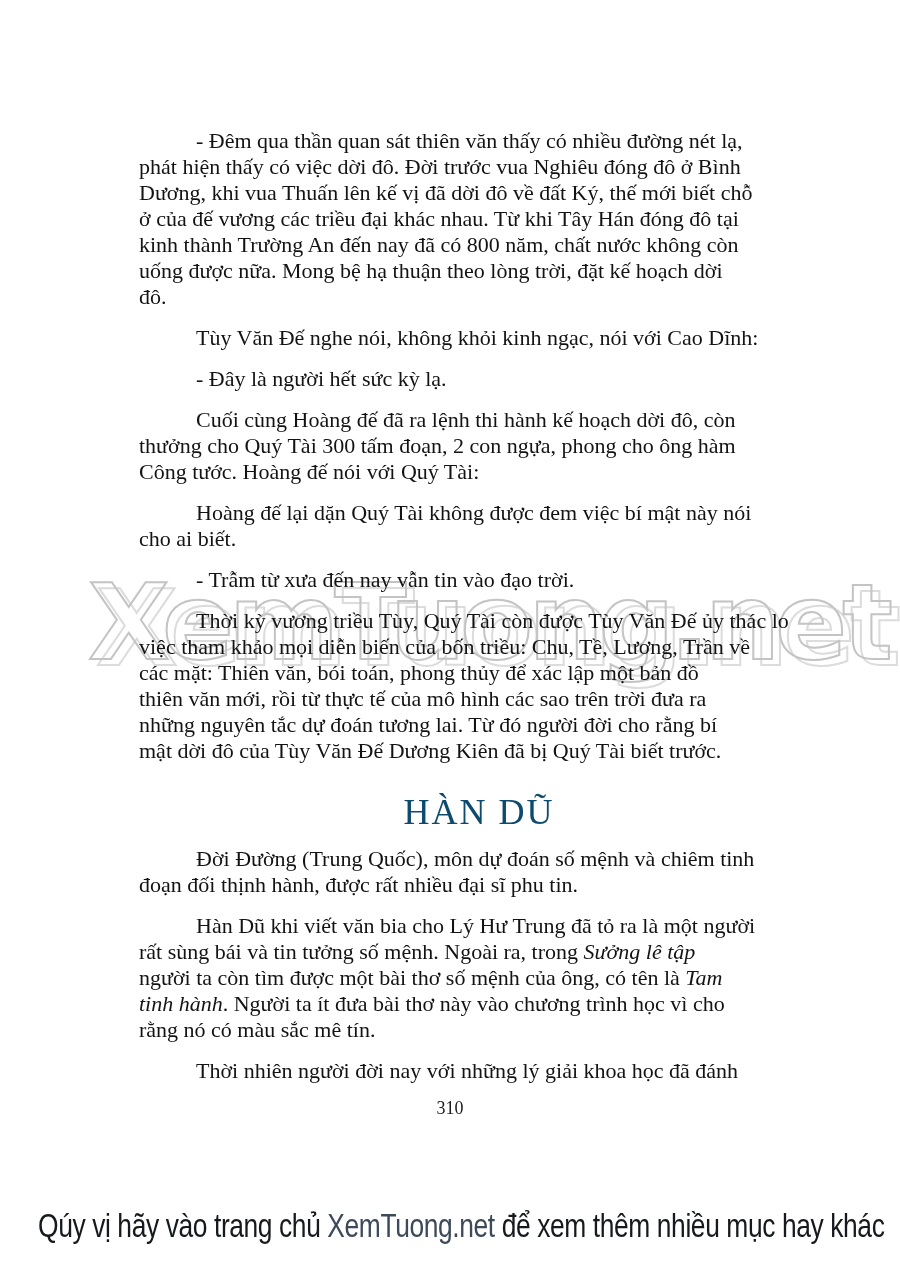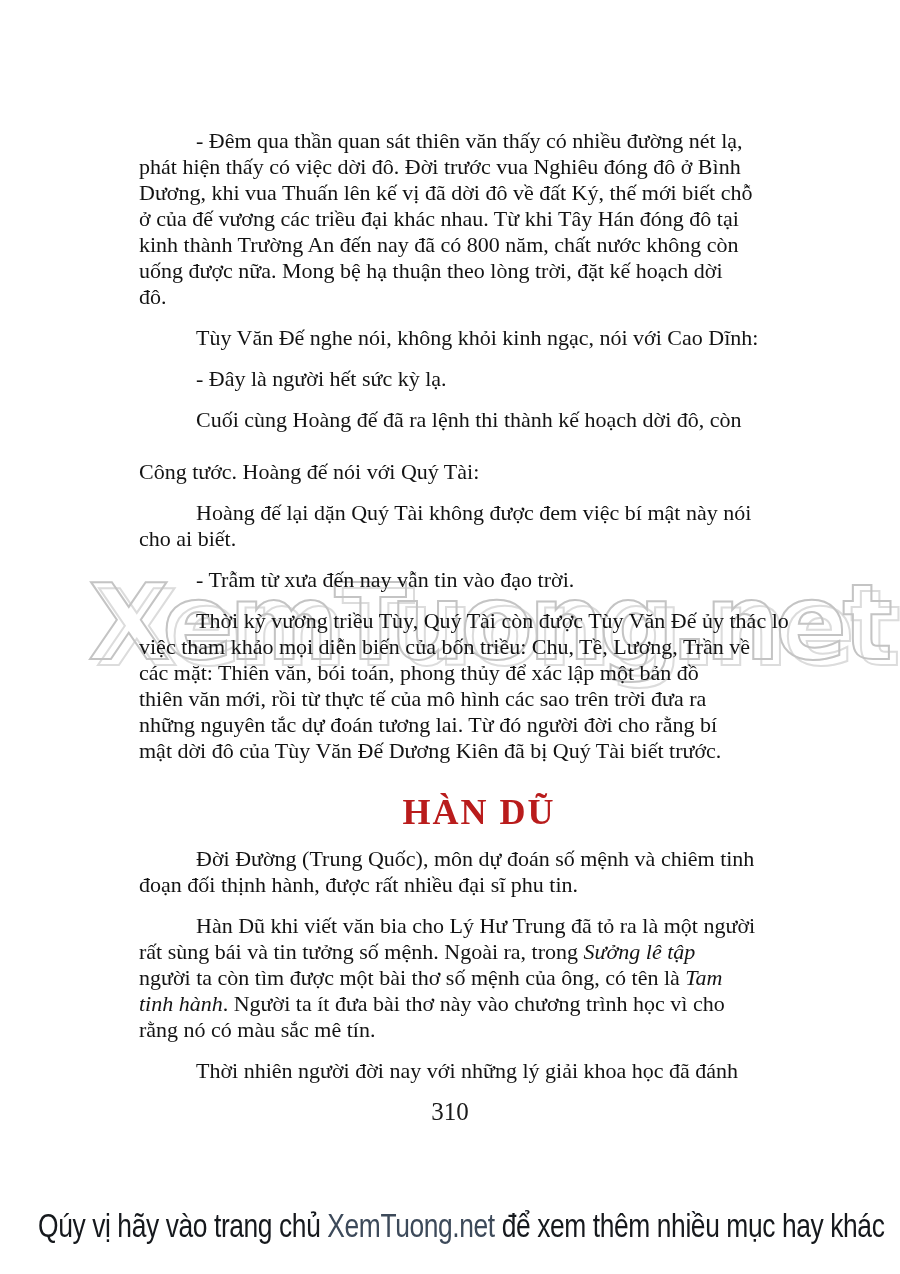--- a/index.html
+++ b/index.html
@@ -27,27 +27,27 @@
   
   .content {
     position:absolute; left:115px; top:128px; width:680px; z-index:1;
     color:#131313; font-size:22px; line-height:26px;margin-left:24px;
   }
   .content p { margin:0 0 0 0; text-indent:57px; white-space:nowrap; }
   .content p + p { margin-top:15px; }
   .content em { font-style:italic;font-family:Liberation Serif, serif; }
   .content h1.heading {
     margin:26px 0 12px 0; text-align:center; text-indent:0;
-    font-size:36px; font-weight:700; line-height:44px; letter-spacing:2px;
-    color:#b91c1c; white-space:nowrap;
+    font-size:36px; font-weight:400; line-height:44px; letter-spacing:2px;
+    color:#0c4a6e; white-space:nowrap;
   }
 
   .page-number {
     position:absolute; left:0; top:1098px; width:900px; z-index:1;
-    text-align:center; font-size:25px; color:#1a1a1a;
+    text-align:center; font-size:18px; color:#1a1a1a;
   }
 
   .footer {
     position:absolute; left:38px; top:1206px; z-index:1;
     font-family:"Liberation Sans", sans-serif;
     font-size:33px; line-height:40px; color:#16191d;
     white-space:nowrap;
     transform:scaleX(0.8); transform-origin:left center;
     letter-spacing:-0.5px;
   }
@@ -60,21 +60,21 @@
 
   <div class="watermark">
     <span class="wm shadow">XemTuong.net</span>
     <span class="wm">XemTuong.net</span>
   </div>
 
   <div class="content">
       <p><span>- Đêm qua thần quan sát thiên văn thấy có nhiều đường nét lạ,</span><br><span>phát hiện thấy có việc dời đô. Đời trước vua Nghiêu đóng đô ở Bình</span><br><span>Dương, khi vua Thuấn lên kế vị đã dời đô về đất Ký, thế mới biết chỗ</span><br><span>ở của đế vương các triều đại khác nhau. Từ khi Tây Hán đóng đô tại</span><br><span>kinh thành Trường An đến nay đã có 800 năm, chất nước không còn</span><br><span>uống được nữa. Mong bệ hạ thuận theo lòng trời, đặt kế hoạch dời</span><br><span>đô.</span></p>
       <p><span>Tùy Văn Đế nghe nói, không khỏi kinh ngạc, nói với Cao Dĩnh:</span></p>
       <p><span>- Đây là người hết sức kỳ lạ.</span></p>
-      <p><span>Cuối cùng Hoàng đế đã ra lệnh thi thành kế hoạch dời đô, còn</span><br><br><span>Công tước. Hoàng đế nói với Quý Tài:</span></p>
+      <p><span>Cuối cùng Hoàng đế đã ra lệnh thi hành kế hoạch dời đô, còn</span><br><span>thưởng cho Quý Tài 300 tấm đoạn, 2 con ngựa, phong cho ông hàm</span><br><span>Công tước. Hoàng đế nói với Quý Tài:</span></p>
       <p><span>Hoàng đế lại dặn Quý Tài không được đem việc bí mật này nói</span><br><span>cho ai biết.</span></p>
       <p><span>- Trẫm từ xưa đến nay vẫn tin vào đạo trời.</span></p>
       <p><span>Thời kỳ vương triều Tùy, Quý Tài còn được Tùy Văn Đế ủy thác lo</span><br><span>việc tham khảo mọi diễn biến của bốn triều: Chu, Tề, Lương, Trần về</span><br><span>các mặt: Thiên văn, bói toán, phong thủy để xác lập một bản đồ</span><br><span>thiên văn mới, rồi từ thực tế của mô hình các sao trên trời đưa ra</span><br><span>những nguyên tắc dự đoán tương lai. Từ đó người đời cho rằng bí</span><br><span>mật dời đô của Tùy Văn Đế Dương Kiên đã bị Quý Tài biết trước.</span></p>
       <h1 class="heading">HÀN DŨ</h1>
       <p><span>Đời Đường (Trung Quốc), môn dự đoán số mệnh và chiêm tinh</span><br><span>đoạn đối thịnh hành, được rất nhiều đại sĩ phu tin.</span></p>
       <p><span>Hàn Dũ khi viết văn bia cho Lý Hư Trung đã tỏ ra là một người</span><br><span>rất sùng bái và tin tưởng số mệnh. Ngoài ra, trong </span><em>Sưởng lê tập</em><br><span>người ta còn tìm được một bài thơ số mệnh của ông, có tên là </span><em>Tam</em><br><em>tinh hành</em><span>. Người ta ít đưa bài thơ này vào chương trình học vì cho</span><br><span>rằng nó có màu sắc mê tín.</span></p>
       <p><span>Thời nhiên người đời nay với những lý giải khoa học đã đánh</span></p>
     </div>
 
   <div class="page-number">310</div>

